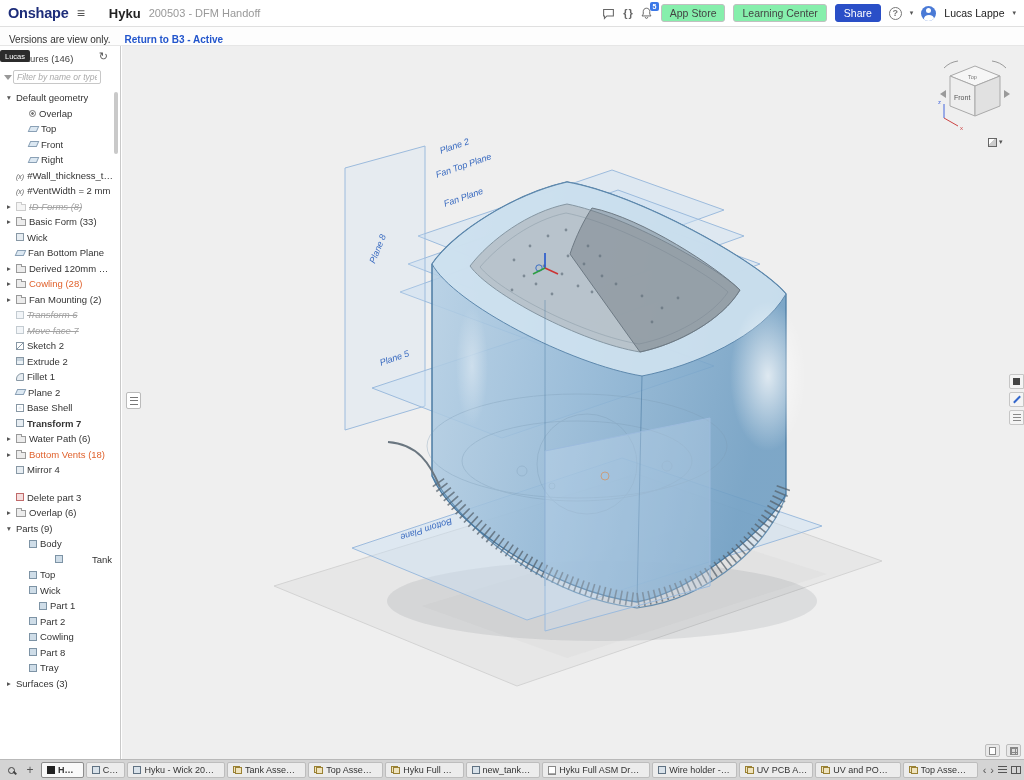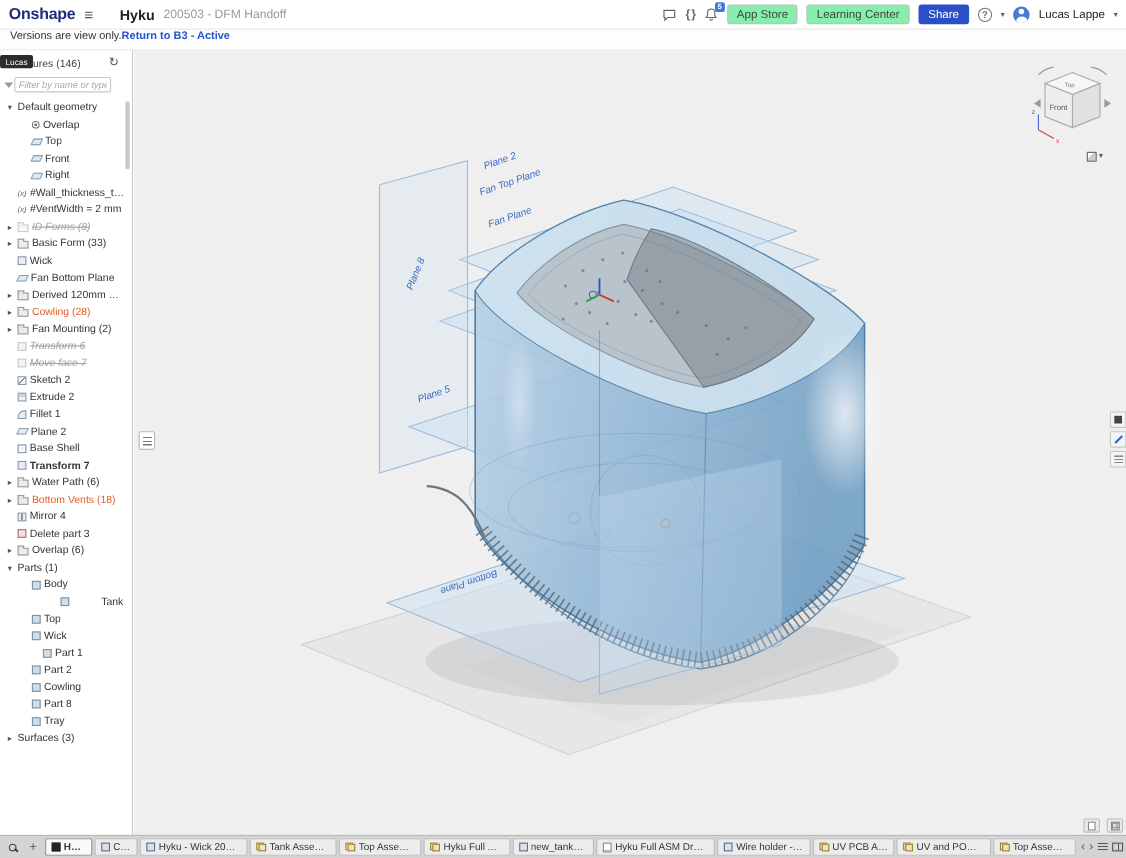--- a/index.html
+++ b/index.html
@@ -26,21 +26,21 @@
   .help-circle { width:13px; height:13px; border:1.5px solid #777; border-radius:50%; color:#777;
     font-size:9px; font-weight:bold; display:flex; align-items:center; justify-content:center; }
   .caret { font-size:7px; color:#555; }
   .avatar { width:15px; height:15px; border-radius:50%; background:#4a7ad6; position:relative; overflow:hidden; flex:0 0 auto; }
   .avatar::before { content:""; position:absolute; top:2.5px; left:5px; width:5px; height:5px; border-radius:50%; background:#fff; }
   .avatar::after { content:""; position:absolute; top:9px; left:2.5px; width:10px; height:7px; border-radius:50% 50% 0 0; background:#fff; }
   .user-name { font-size:10.5px; color:#222; }
 
   
   .versionbar { position:absolute; top:27px; left:0; right:0; height:19px; background:#fdfdfd;
-    border-bottom:1px solid #e6e6e6; display:flex; align-items:flex-start; padding:0 9px; }
+    border-bottom:1px solid #e6e6e6; display:flex; align-items:flex-end; gap:14px; padding:0 9px; }
   .vb-msg { font-size:10px; color:#333; }
   .vb-link { font-size:10px; font-weight:bold; color:#2255cc; cursor:pointer; }
 
   
   .featurepanel { position:absolute; top:46px; left:0; width:121px; bottom:21px; background:#fff;
     border-right:1px solid #c9c9c9; overflow:hidden; }
   .presence-badge { position:absolute; left:0; top:4px; z-index:3; background:#2b2b2b; color:#fff;
     font-size:7.5px; padding:1.5px 5px; border-radius:2px; }
   .fp-title { position:absolute; left:11px; top:7px; font-size:9.5px; color:#444; white-space:nowrap; }
   .fp-history { position:absolute; right:12px; top:4px; font-size:11px; color:#555; cursor:pointer; }
@@ -308,34 +308,34 @@
         <div class="trow highlighted" style="padding-left: 5px;">
     <span class="chev">▸</span>
     <span class="ticon i-folder"></span>
     <span class="tlbl">Bottom Vents (18)</span>
   </div>
         <div class="trow" style="padding-left: 5px;">
     <span class="chev"></span>
     <span class="ticon i-mirror"></span>
     <span class="tlbl">Mirror 4</span>
   </div>
-        <div class="trow" style="padding-left: 5px;">
+        <div class="trow" style="padding-left: 5px; margin-top: 12px;">
     <span class="chev"></span>
     <span class="ticon i-delete"></span>
     <span class="tlbl">Delete part 3</span>
   </div>
         <div class="trow" style="padding-left: 5px;">
     <span class="chev">▸</span>
     <span class="ticon i-folder"></span>
     <span class="tlbl">Overlap (6)</span>
   </div>
         <div class="trow" style="padding-left: 5px;">
     <span class="chev">▾</span>
 
-    <span class="tlbl">Parts (1)</span>
+    <span class="tlbl">Parts (9)</span>
   </div>
         <div class="trow" style="padding-left: 18px;">
     <span class="chev"></span>
     <span class="ticon i-part"></span>
     <span class="tlbl">Body</span>
   </div>
         <div class="trow" style="padding-left: 18px; gap: 29px;">
     <span class="chev"></span>
     <span class="ticon i-part"></span>
     <span class="tlbl">Tank</span>

